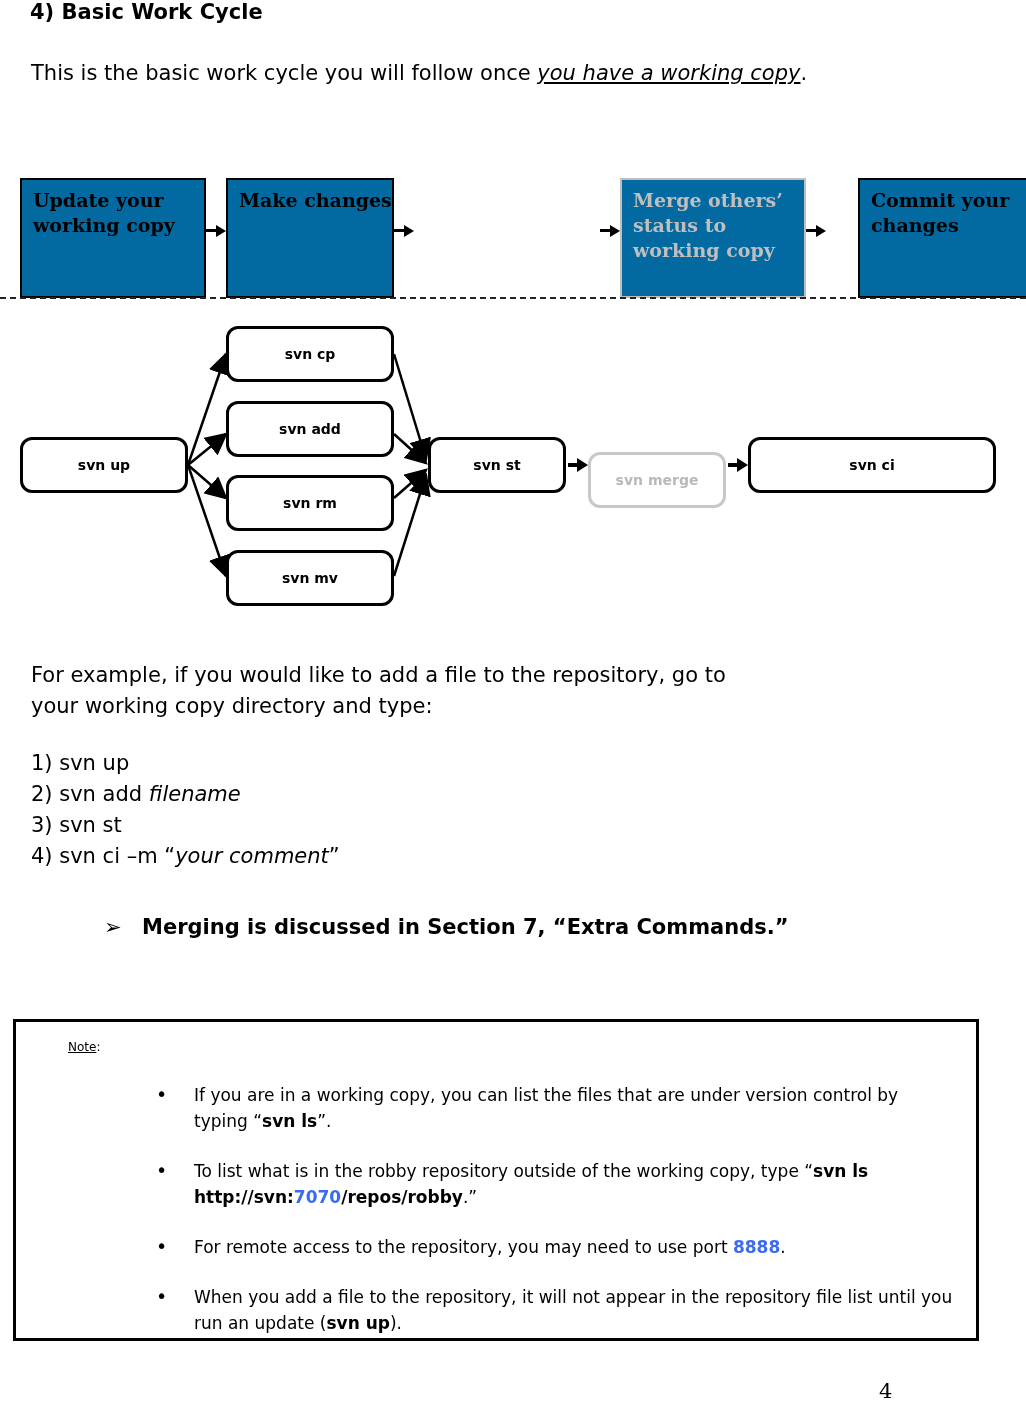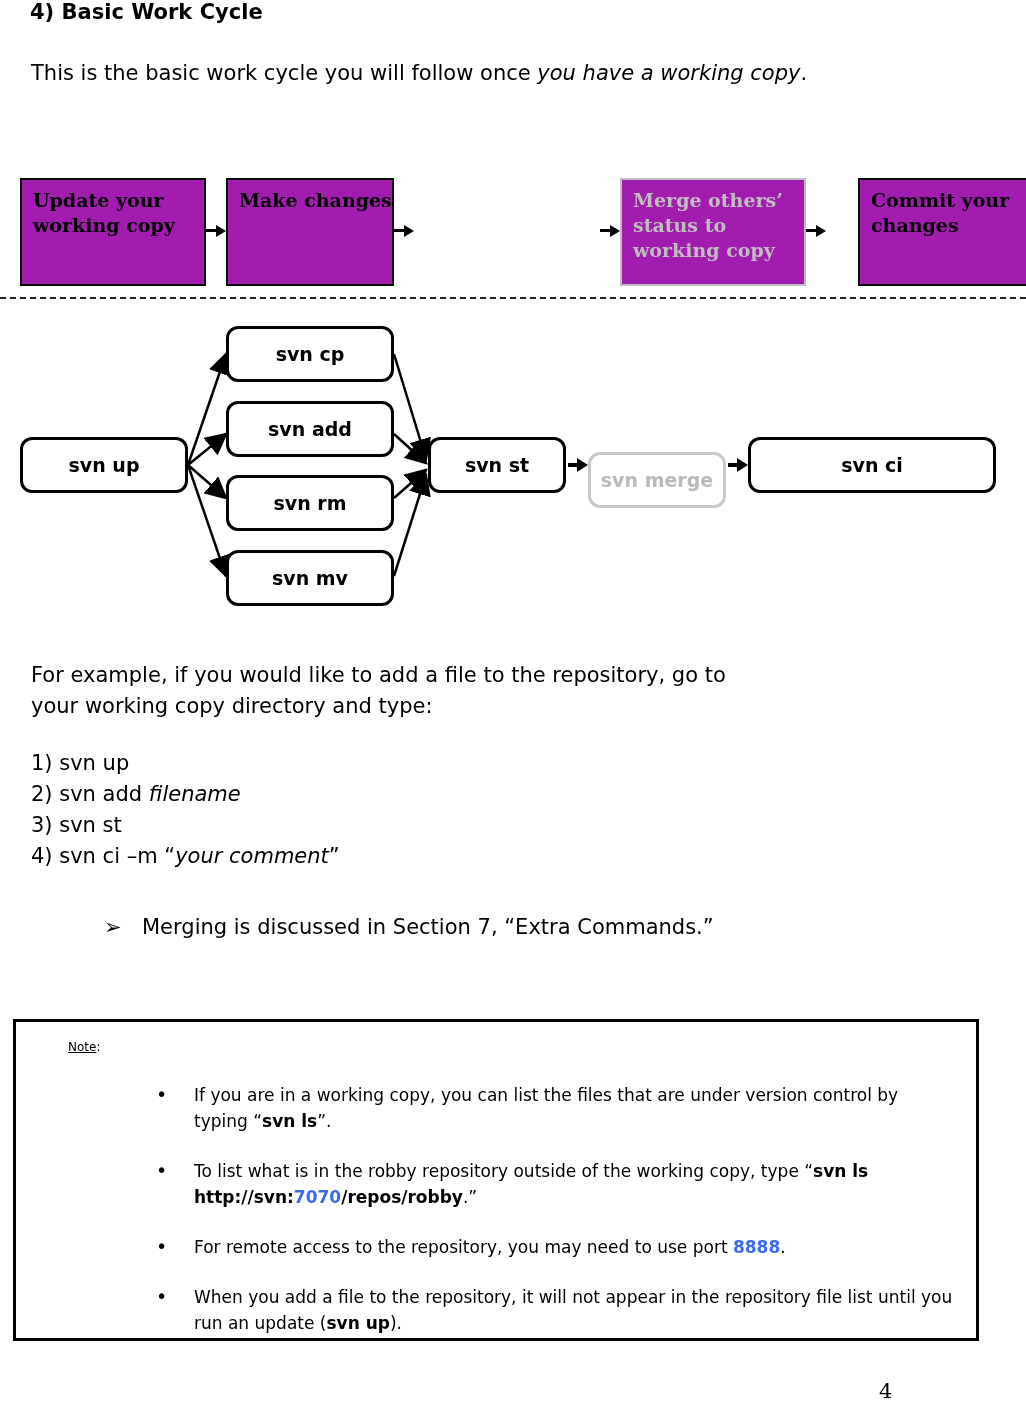--- a/index.html
+++ b/index.html
@@ -36,37 +36,37 @@
   
   #intro {
     position: absolute;
     left: 31px;
     top: 56px;
     width: 900px;
     font-size: 21px;
     line-height: 34px;
     font-family: "DejaVu Sans", sans-serif;
   }
-  #intro .em { font-style: italic; }
+  #intro .em { font-style: italic; text-decoration: underline; }
 
   
   #top-flow {
     position: absolute;
     left: 0;
     top: 178px;
     width: 1026px;
     height: 112px;
   }
   .tf-box {
     position: absolute;
     top: 0px;
-    height: 108px;
+    height: 120px;
     box-sizing: border-box;
     border: 2px solid #000000;
-    background: #a21caf;
+    background: #0369a1;
     font-family: "DejaVu Serif", serif;
     font-weight: bold;
     font-size: 19px;
     line-height: 25px;
     padding: 8px 0 4px 11px;
     color: #000000;
   }
   .tf-box.muted {
     border-color: #bfbfbf;
     color: #bfbfbf;
@@ -119,21 +119,21 @@
     top: 0;
   }
   .sv-box {
     position: absolute;
     box-sizing: border-box;
     border: 3px solid #000000;
     border-radius: 12px;
     background: #ffffff;
     font-family: "DejaVu Sans", sans-serif;
     font-weight: bold;
-    font-size: 19px;
+    font-size: 14px;
     display: flex;
     align-items: center;
     justify-content: center;
     color: #000000;
   }
   .sv-box.muted {
     border-color: #c8c8c8;
     color: #b9b9b9;
     margin-top: 15px;
   }
@@ -176,20 +176,21 @@
   }
   #steps .em { font-style: italic; }
 
   #merge-note {
     position: absolute;
     left: 104px;
     top: 912px;
     width: 880px;
     font-size: 21px;
     line-height: 31px;
+    font-weight: bold;
   }
   #merge-note .arrow-bullet {
     display: inline-block;
     width: 38px;
     font-family: "DejaVu Sans", sans-serif;
   }
 
   
   #note-box {
     position: absolute;

